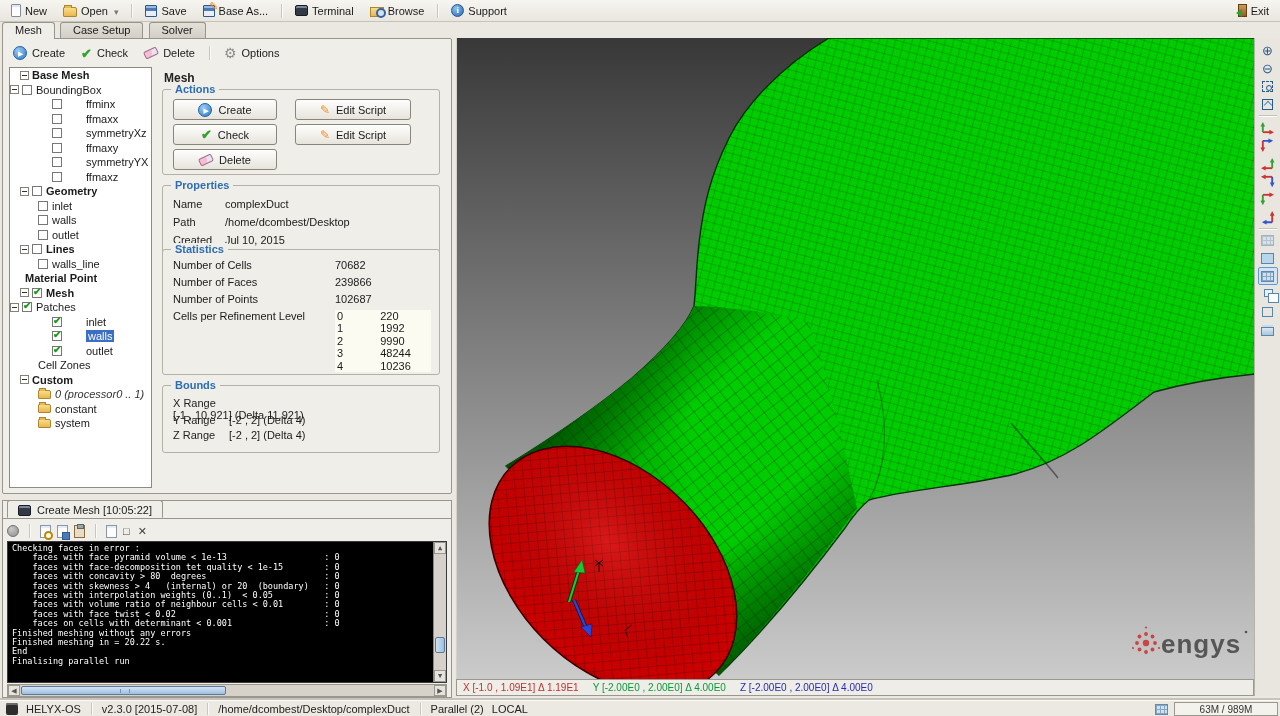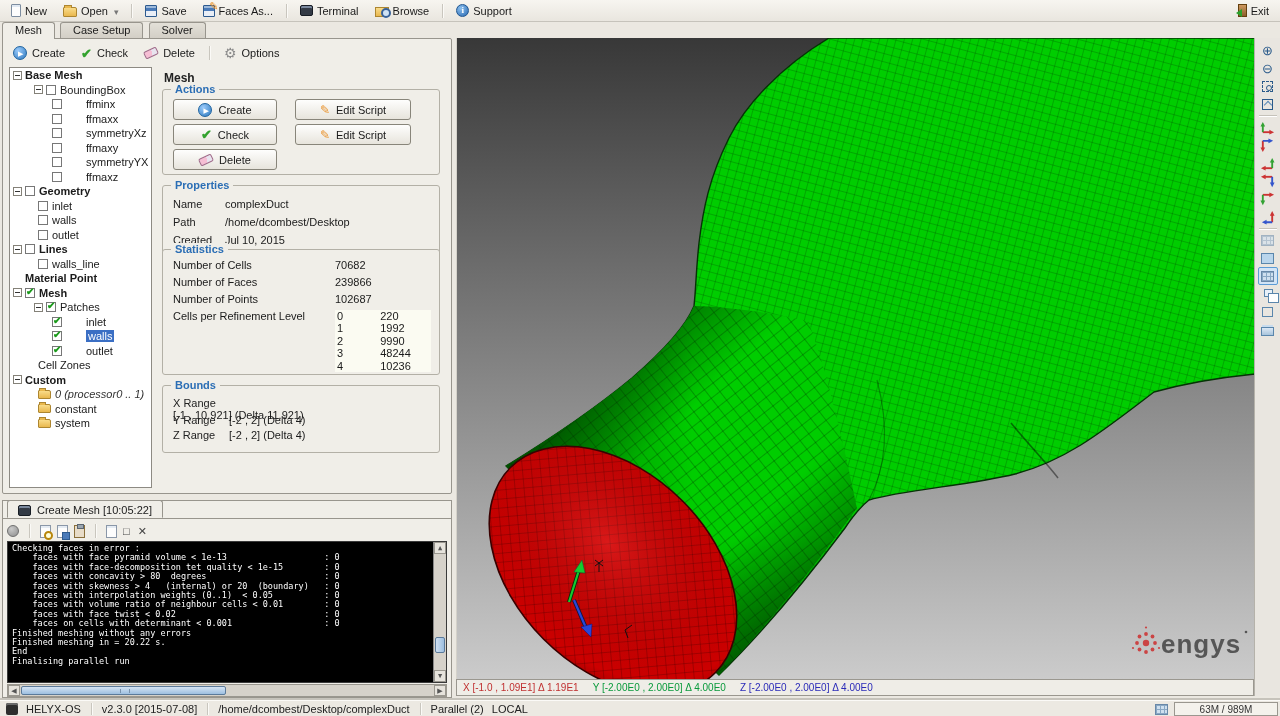--- a/index.html
+++ b/index.html
@@ -56,21 +56,21 @@
     border:1px solid #a06a8a;border-radius:2px;transform:rotate(-25deg);}
   .i-gear{color:#8b8b8b;font-size:14px;}
   .i-gear::after{content:"⚙";}
   .i-pencil{color:#e8912a;font-size:12px;}
   .i-pencil::after{content:"✎";}
 
   
   #tree{position:absolute;left:6px;top:28px;width:143px;height:421px;background:#fff;
     border:1px solid #8d8a83;overflow:hidden;}
   .trow{height:14.5px;display:flex;align-items:center;white-space:nowrap;cursor:default;}
-  .lv0{padding-left:3px;} .lv1{padding-left:24px;}
+  .lv0{padding-left:10px;} .lv1{padding-left:0;}
   .noe{padding-left:15px;} .noe1{padding-left:28px;} .noe2{padding-left:42px;gap:20px;}
   .e{width:9px;height:9px;border:1px solid #848178;background:#fff;position:relative;margin-right:3px;flex:none;}
   .e::after{content:"";position:absolute;left:1px;top:3px;width:5px;height:1px;background:#333;}
   .cb{width:10px;height:10px;border:1px solid #777;background:#fff;margin-right:4px;position:relative;flex:none;}
   .cb.on::after{content:"✔";position:absolute;left:0;top:-3px;color:#1a9a1a;font-size:10px;font-weight:bold;}
   .fold{width:13px;height:9px;background:linear-gradient(#f9dc8a,#e9b84e);border:1px solid #ad8630;
     border-radius:1px 2px 1px 1px;margin-right:4px;position:relative;flex:none;}
   .fold::before{content:"";position:absolute;left:0;top:-3px;width:5px;height:2px;background:#e9b84e;border:1px solid #ad8630;border-bottom:none;}
   .b{font-weight:bold;} .it{font-style:italic;color:#333;}
   .sel .tl{background:#3b6fc4;color:#fff;padding:0 2px;}
@@ -178,21 +178,21 @@
     <span>Open</span>
     <span class="i-drop"></span>
   </div>
   <div class="tsep"></div>
   <div class="tbtn">
     <span class="i-floppy"></span>
     <span>Save</span>
   </div>
   <div class="tbtn">
     <span class="i-floppy edit"></span>
-    <span>Faces As...</span>
+    <span>Base As...</span>
   </div>
   <div class="tsep"></div>
   <div class="tbtn">
     <span class="i-term"></span>
     <span>Terminal</span>
   </div>
   <div class="tbtn">
     <span class="i-browse"></span>
     <span>Browse</span>
   </div>

